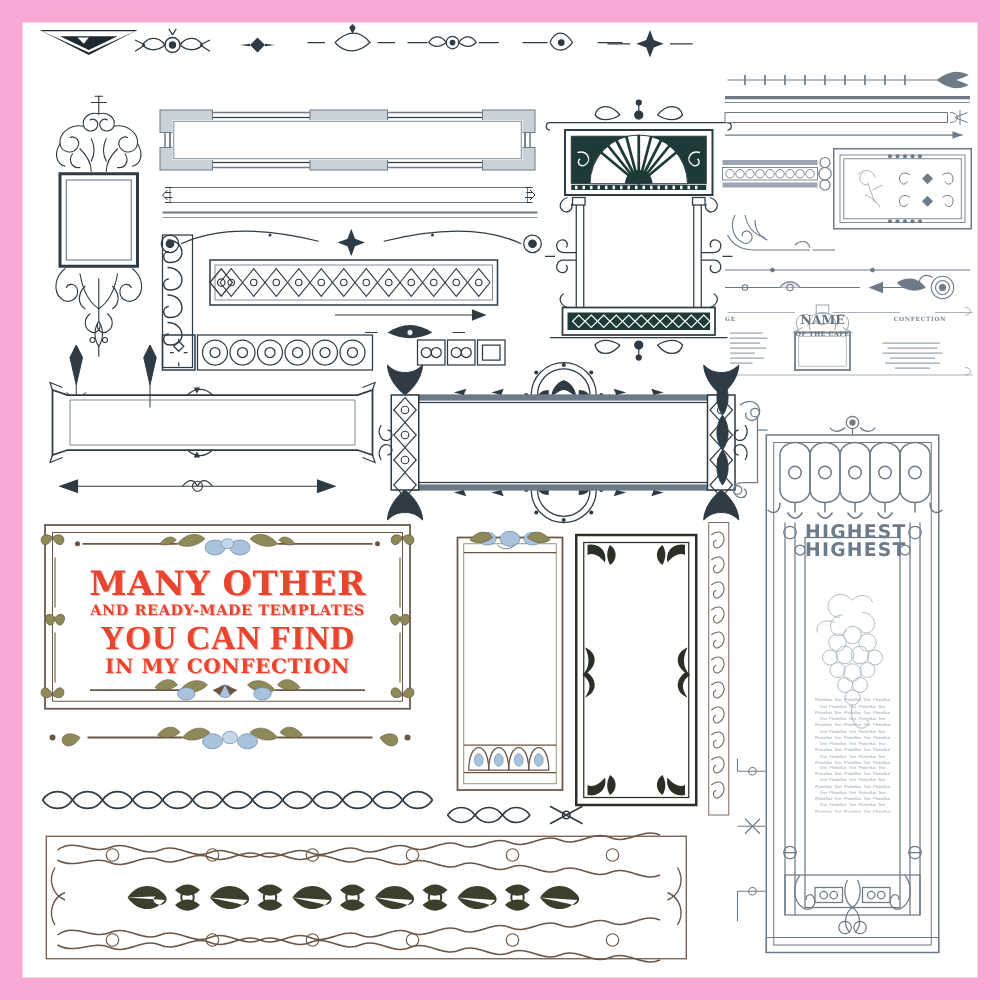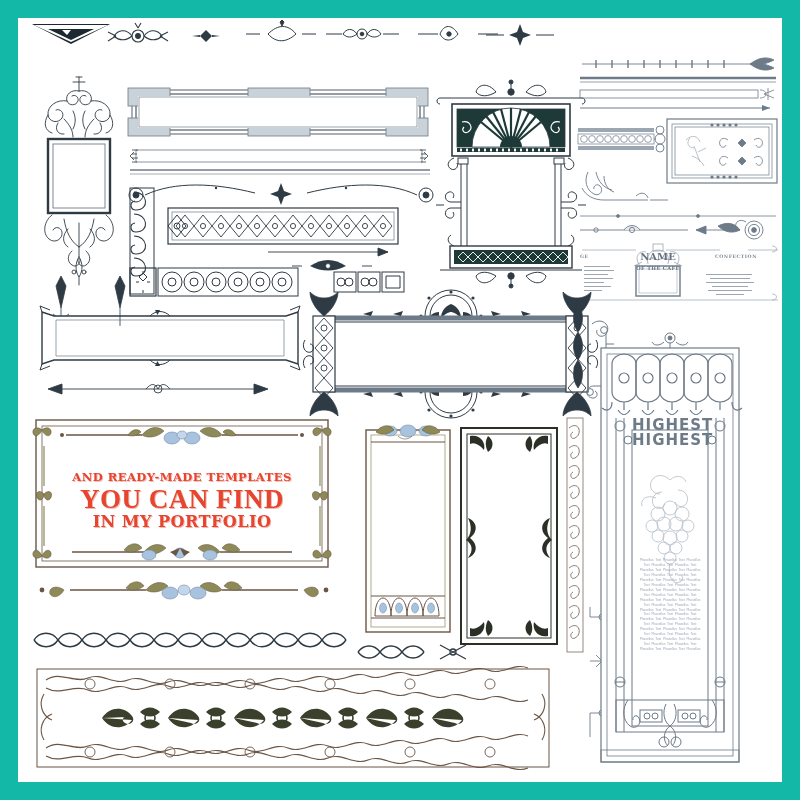--- a/index.html
+++ b/index.html
@@ -1,18 +1,18 @@
 <!DOCTYPE html>
 <html><head>
 <meta charset="utf-8">
 <style>
   html,body{margin:0;padding:0;background:#ffffff;}
   body{width:800px;height:800px;overflow:hidden;font-family:"Liberation Sans",sans-serif;}
 
-  #sheet{position:relative;width:800px;height:800px;background:#14b8a6;box-sizing:border-box;}
+  #sheet{position:relative;width:800px;height:800px;background:#f9a8d4;box-sizing:border-box;}
   #canvas{position:absolute;left:18px;top:18px;width:764px;height:764px;background:#ffffff;overflow:hidden;}
 
   
   .abs{position:absolute;}
 
   .txt-red{
     color:#e8452f;
     font-family:"DejaVu Serif",serif;
     font-weight:bold;
     letter-spacing:0.5px;
@@ -730,23 +730,24 @@
             <path d="M158 136 l-10 -4 l4 8 Z"></path>
         </g>
         <g fill="#8d8a58" stroke="#6b5545" stroke-width="0.6">
           <path d="M10 140 c-4 4 -10 2 -9 -3 c1 -4 6 -4 9 3"></path>
           <path d="M10 140 c4 4 10 2 9 -3 c-1 -4 -6 -4 -9 3"></path>
           <path d="M290 140 c-4 4 -10 2 -9 -3 c1 -4 6 -4 9 3"></path>
           <path d="M290 140 c4 4 10 2 9 -3 c-1 -4 -6 -4 -9 3"></path>
         </g>
       </svg>
       <div class="abs" style="left:18px;top:38px;width:264px;">
-        <div class="txt-red" style="font-size:11.5px;margin-top:18px;">AND READY-MADE TEMPLATES</div>
+        <div class="txt-red" style="font-size:27px;">MANY OTHER</div>
+        <div class="txt-red" style="font-size:11.5px;margin-top:2px;">AND READY-MADE TEMPLATES</div>
         <div class="txt-red" style="font-size:27px;margin-top:2px;font-family:Liberation Serif, serif;">YOU CAN FIND</div>
-        <div class="txt-red" style="font-size:16px;margin-top:1px;">IN MY PORTFOLIO</div>
+        <div class="txt-red" style="font-size:16px;margin-top:1px;">IN MY CONFECTION</div>
       </div>
     </div>
 
     <svg class="abs" style="left:16px;top:560px;" width="300" height="24">
       <g stroke="#6b5545" stroke-width="1.6" fill="none">
           <path d="M36 12 L112 12 M188 12 L264 12"></path>
         </g>
       <g fill="#8d8a58" stroke="#6b5545" stroke-width="0.5">
         <path d="M112 12 c6 -8 16 -10 22 -4 c-6 6 -16 8 -22 4"></path>
         <path d="M188 12 c-6 -8 -16 -10 -22 -4 c6 6 16 8 22 4"></path>
@@ -923,21 +924,21 @@
       <g fill="none" stroke="#6d7b88" stroke-width="0.9">
         <path d="M4 14 l22 0 M4 14 l0 -10"></path>
         <circle cx="16" cy="14" r="3"></circle>
         <path d="M4 58 l22 0"></path>
         <path d="M10 52 l6 6 l-6 6 M22 52 l-6 6 l6 6"></path>
         <path d="M4 110 l22 0 M4 110 l0 24"></path>
         <circle cx="16" cy="110" r="3"></circle>
       </g>
     </svg>
 
-    <div class="abs" style="left:580px;top:312px;width:144px;height:440px;">
+    <div class="abs" style="left:592px;top:312px;width:144px;height:440px;">
       <svg width="144" height="440" style="position:absolute;left:0;top:0;">
 
         <g fill="none" stroke="#6d7b88" stroke-width="1">
           <circle cx="72" cy="8" r="5"></circle>
             <circle cx="72" cy="8" r="2" fill="#6d7b88"></circle>
           <path d="M66 12 c-4 4 -10 4 -12 0 M78 12 c4 4 10 4 12 0"></path>
           <path d="M72 13 l0 6"></path>
         </g>
 
         <rect x="3" y="18" width="138" height="414" fill="#ffffff" stroke="#6d7b88" stroke-width="1.2"></rect>

